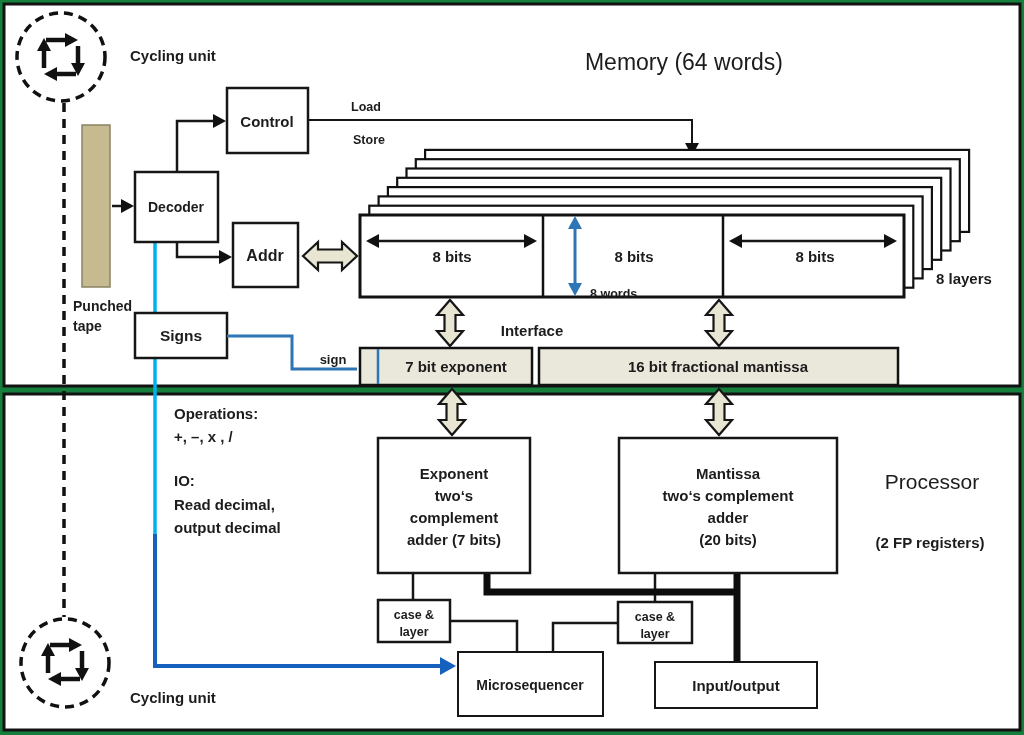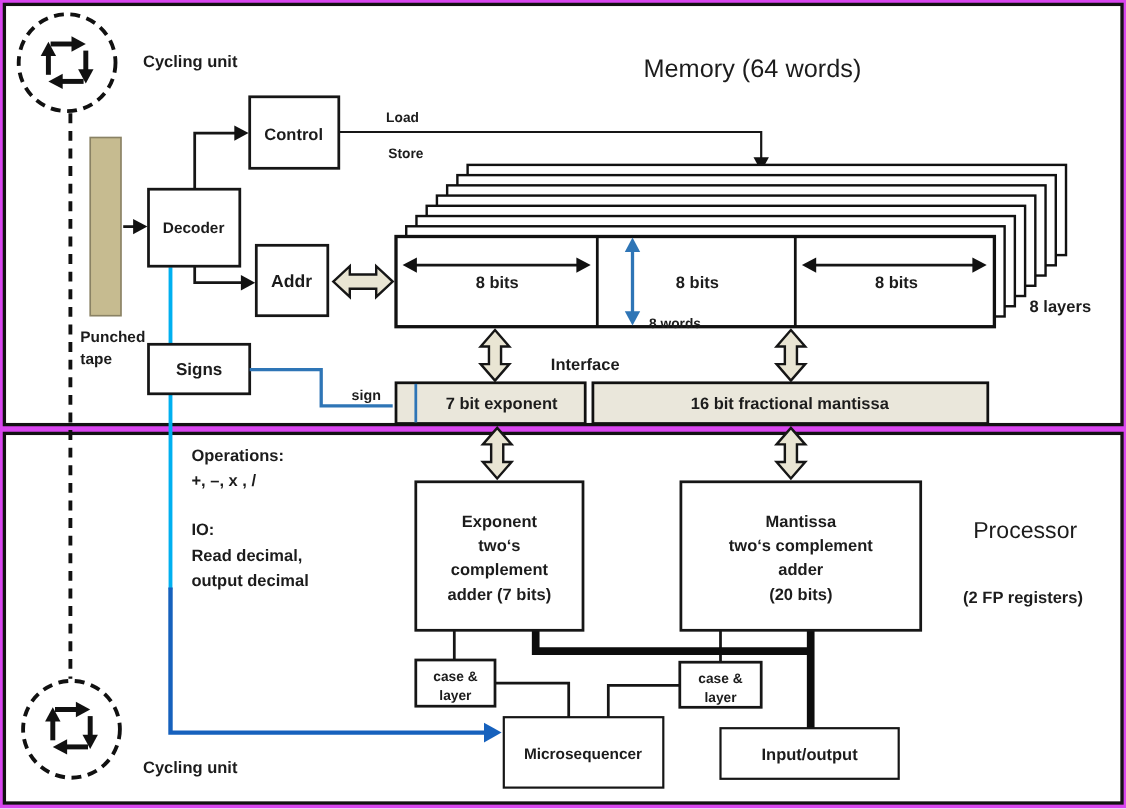--- a/index.html
+++ b/index.html
@@ -1,16 +1,16 @@
 <!DOCTYPE html>
 <html><head>
 <meta charset="utf-8">
 <style>
   html,body{margin:0;padding:0;background:#ffffff;}
-  .stage{position:relative;width:1024px;height:735px;background:#d946ef;overflow:hidden;}
+  .stage{position:relative;width:1024px;height:735px;background:#15803d;overflow:hidden;}
   svg{display:block;}
   text{font-family:"Liberation Sans",sans-serif;fill:#1c1c1c;}
   .lbl{font-size:15px;font-weight:600;}
   .lbl14{font-size:14px;font-weight:600;}
   .lbl13{font-size:13px;font-weight:600;}
   .lbl12{font-size:12.5px;font-weight:600;}
   .title{font-size:23px;font-weight:500;}
   .title2{font-size:21px;font-weight:500;}
   .box{fill:#ffffff;stroke:#161616;stroke-width:2.5;}
   .thin{stroke:#161616;stroke-width:2.5;fill:none;}

